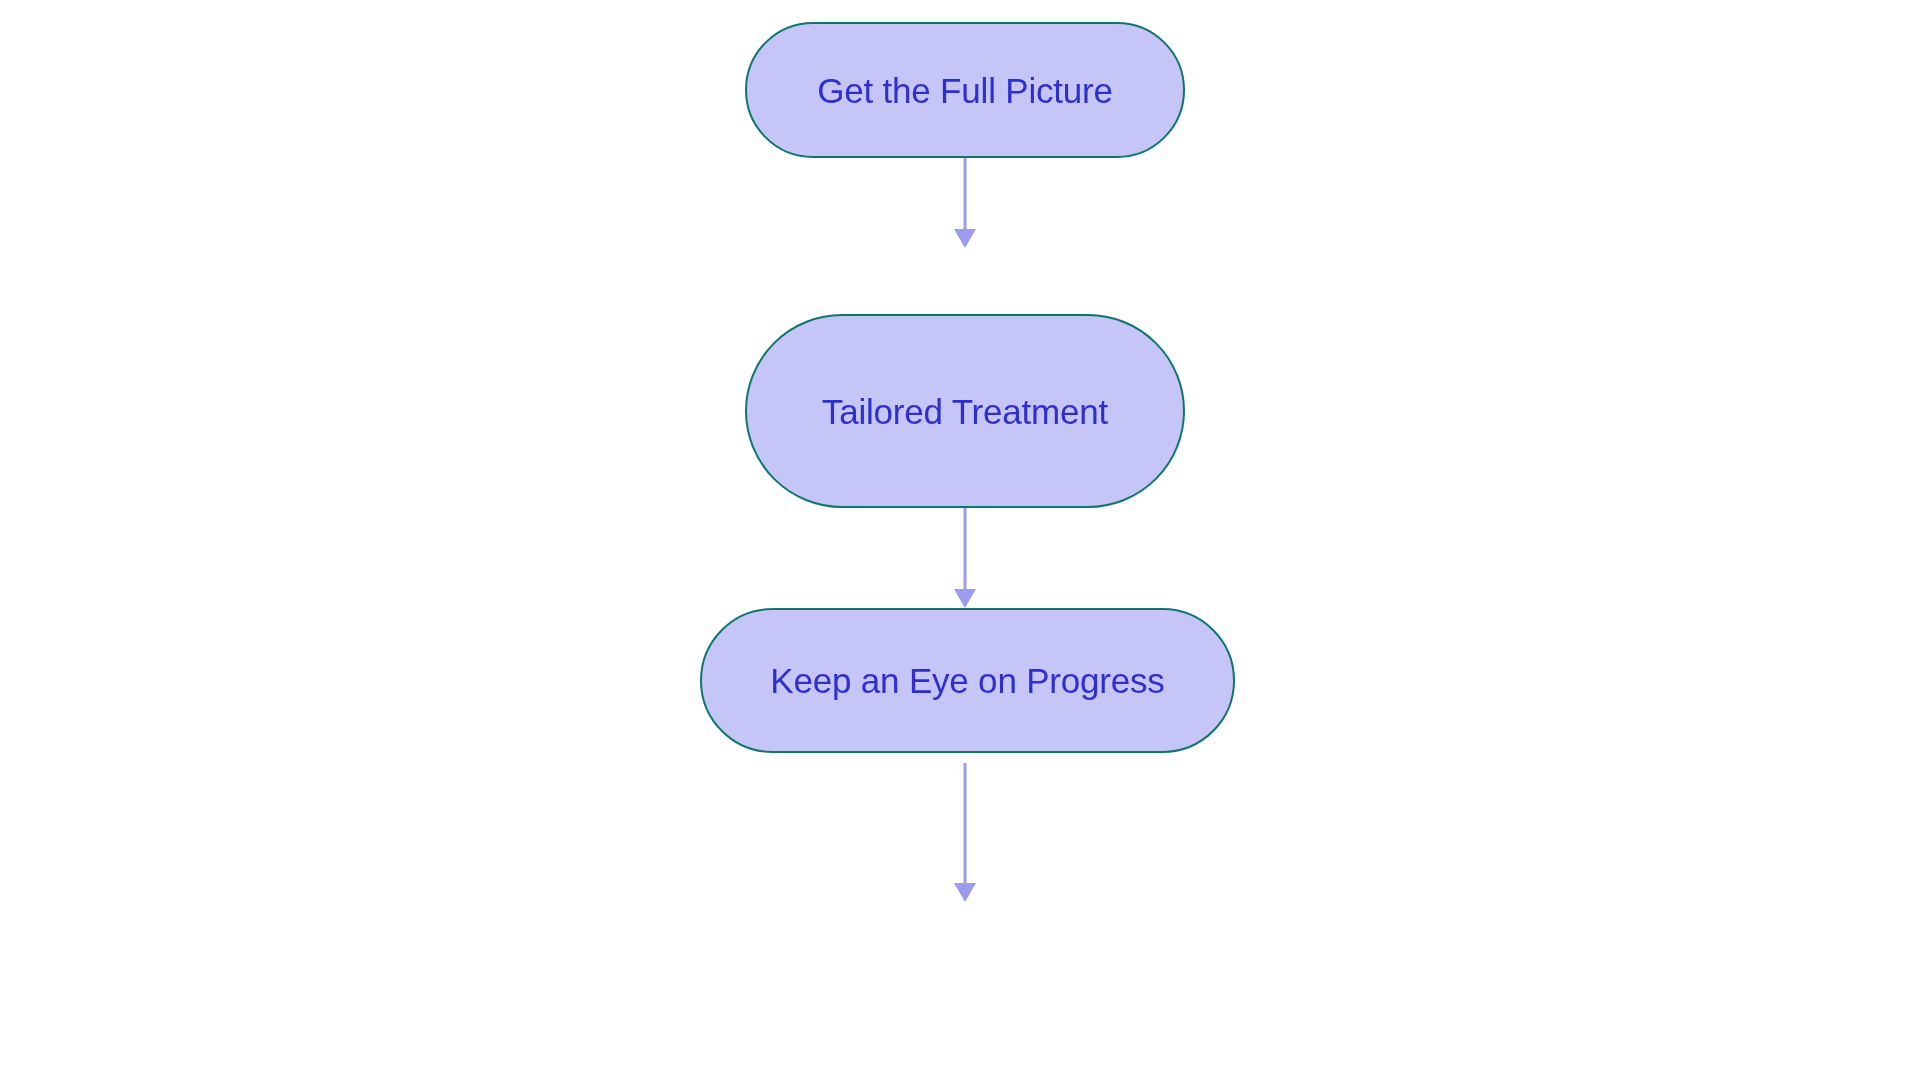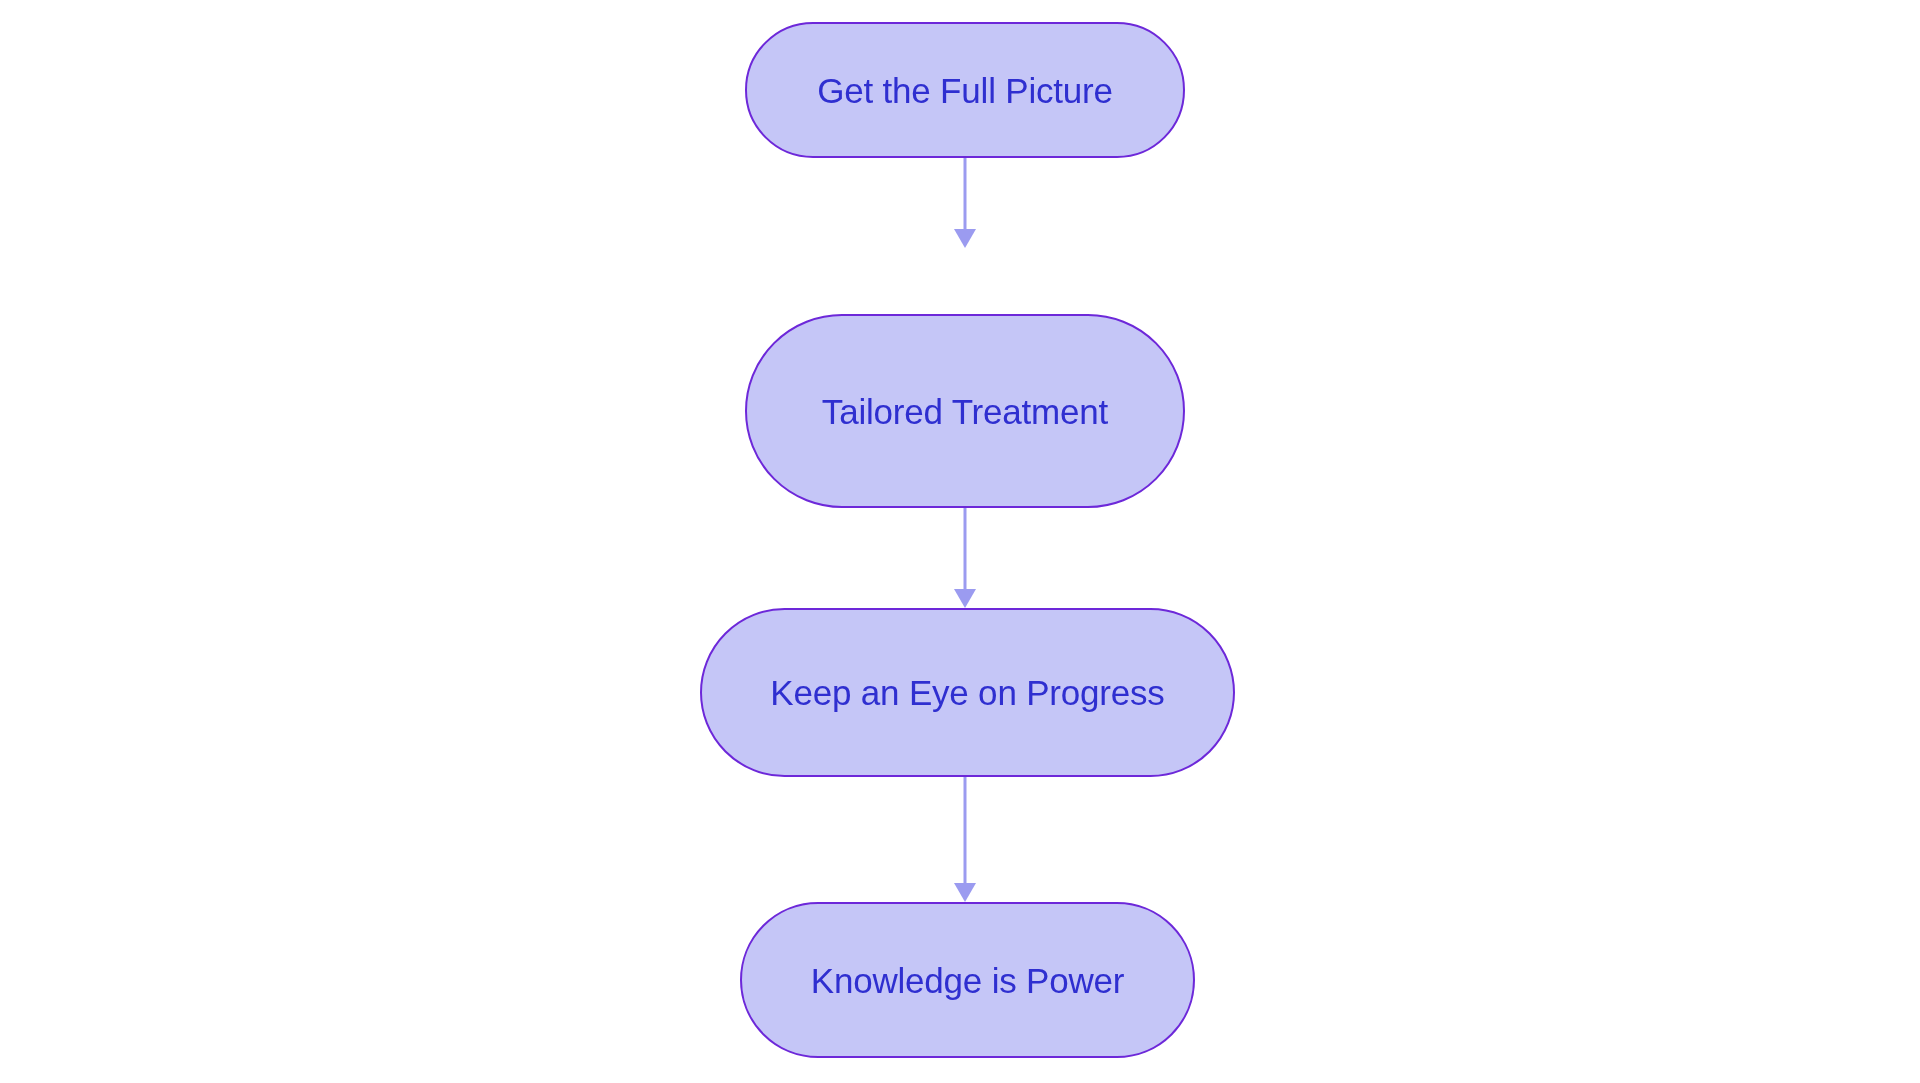--- a/index.html
+++ b/index.html
@@ -23,39 +23,39 @@
   }
 
   
   .node {
     position: absolute;
     box-sizing: border-box;
     display: flex;
     align-items: center;
     justify-content: center;
     background: #c5c6f7;
-    border: 2px solid #6d28d9;
+    border: 2px solid #0f766e;
     border-radius: 999px;
     z-index: 2;
   }
   .node-label {
     color: #2f2fd0;
     font-family: "Liberation Sans", sans-serif;
     font-weight: 400;
     font-size: 35px;
     line-height: 1;
     letter-spacing: -0.2px;
     white-space: nowrap;
     user-select: none;
   }
 
   
   #node-1 { left: 745px; top: 22px;  width: 440px; height: 136px; }
   #node-2 { left: 745px; top: 314px; width: 440px; height: 194px; }
-  #node-3 { left: 700px; top: 608px; width: 535px; height: 169px; }
+  #node-3 { left: 700px; top: 608px; width: 535px; height: 145px; }
   #node-4 { left: 740px; top: 902px; width: 455px; height: 156px; }
 
   
   .edge {
     position: absolute;
     z-index: 1;
   }
   .edge-line {
     position: absolute;
     left: 50%;
@@ -108,17 +108,14 @@
 
   <div class="node" id="node-3">
     <span class="node-label">Keep an Eye on Progress</span>
   </div>
 
   <div class="edge" id="edge-3">
     <div class="edge-line"></div>
     <div class="edge-arrow"></div>
   </div>
 
-  <div class="node" id="node-4">
-    <span class="node-label">Knowledge is Power</span>
-  </div>
 
 </div>
 
 </body></html>

